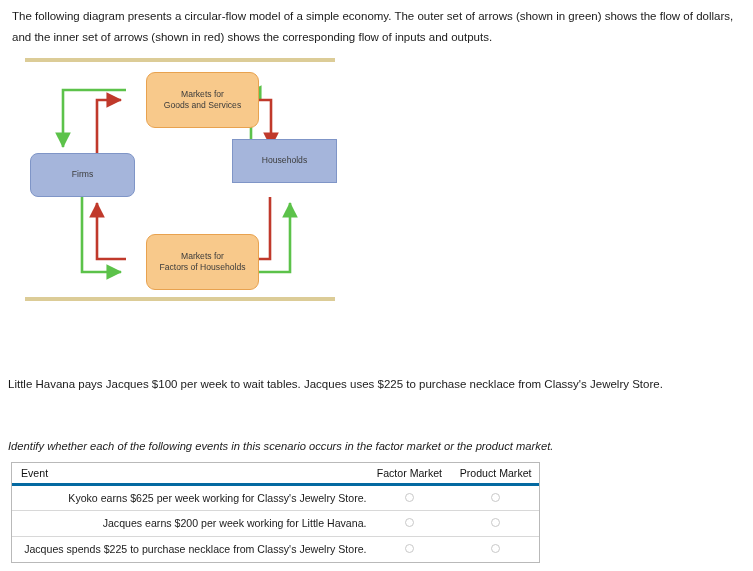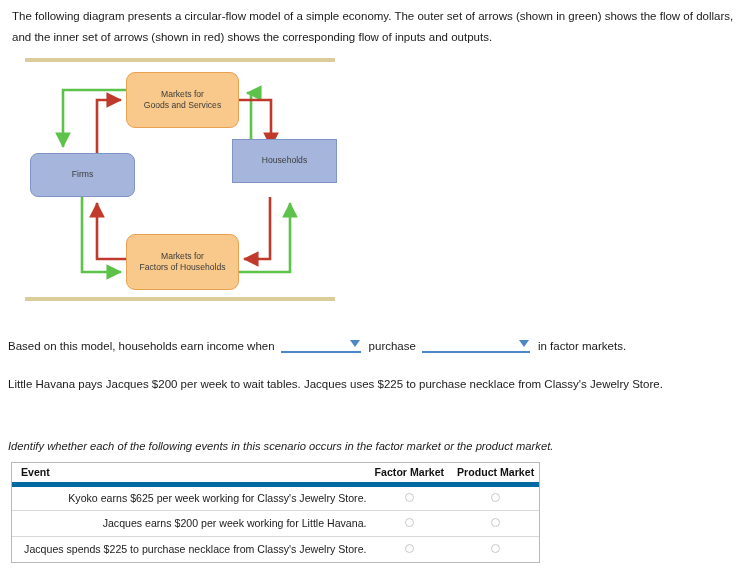--- a/index.html
+++ b/index.html
@@ -41,20 +41,21 @@
     text-align: center;
     font-size: 8.6px;
     line-height: 11.5px;
     color: #3b3b3b;
     z-index: 6;
   }
   .node.market {
     background: #f8c98b;
     border: 1px solid #e8a24f;
     border-radius: 9px;
+    margin-left: 20px;
   }
   .node.agent {
     background: #a5b5db;
     border: 1px solid #7f95c7;
   }
   #node-goods   { left: 101px; top: 16px;  width: 113px; height: 56px; }
   #node-factors { left: 101px; top: 178px; width: 113px; height: 56px; }
   #node-firms   { left: 5px;   top: 97px;  width: 105px; height: 44px; border-radius: 8px; }
   #node-house   { left: 207px; top: 83px;  width: 105px; height: 44px; }
 
@@ -112,22 +113,22 @@
   }
   table { border-collapse: collapse; width: 100%; }
   th, td {
     font-size: 10.6px;
     text-align: left;
     padding: 0;
     vertical-align: middle;
   }
   thead th {
     height: 21px;
-    font-weight: bold;
-    border-bottom: 5px solid #0369a1;
+    font-weight: normal;
+    border-bottom: 3px solid #0369a1;
     color: #111;
   }
   th.c-event { padding-left: 9px; }
   th.c-mkt { text-align: center; }
   tbody td { height: 26px; border-bottom: 1px solid #d8d8d8; text-align: right; }
   tbody tr:last-child td { border-bottom: none; }
   td.c-event { padding-left: 9px; color: #1a1a1a; }
   td.c-mkt { text-align: center; }
   .radio {
     display: inline-block;
@@ -200,36 +201,23 @@
 
     <div class="node agent" id="node-firms">
       <span>Firms</span>
     </div>
 
     <div class="node agent" id="node-house">
       <span>Households</span>
     </div>
   </div>
 
-  <div class="sentence">
-    <span class="txt">Based on this model, households earn income when</span>
-    <span class="dropdown" id="dropdown-1">
-      <span></span>
-      <span class="caret"></span>
-    </span>
-    <span class="txt mid">purchase</span>
-    <span class="dropdown" id="dropdown-2">
-      <span></span>
-      <span class="caret"></span>
-    </span>
-    <span class="txt mid">in factor markets.</span>
-  </div>
 
   <div class="scenario">
-    <div>Little Havana pays Jacques $200 per week to wait tables. Jacques uses $225 to purchase necklace from Classy's Jewelry Store.</div>
+    <div>Little Havana pays Jacques $100 per week to wait tables. Jacques uses $225 to purchase necklace from Classy's Jewelry Store.</div>
   </div>
 
   <div class="instruction">Identify whether each of the following events in this scenario occurs in the factor market or the product market.</div>
 
   <div class="tbl-wrap">
     <table>
       <colgroup>
         <col class="col-event">
           <col class="col-factor">
           <col class="col-product">

